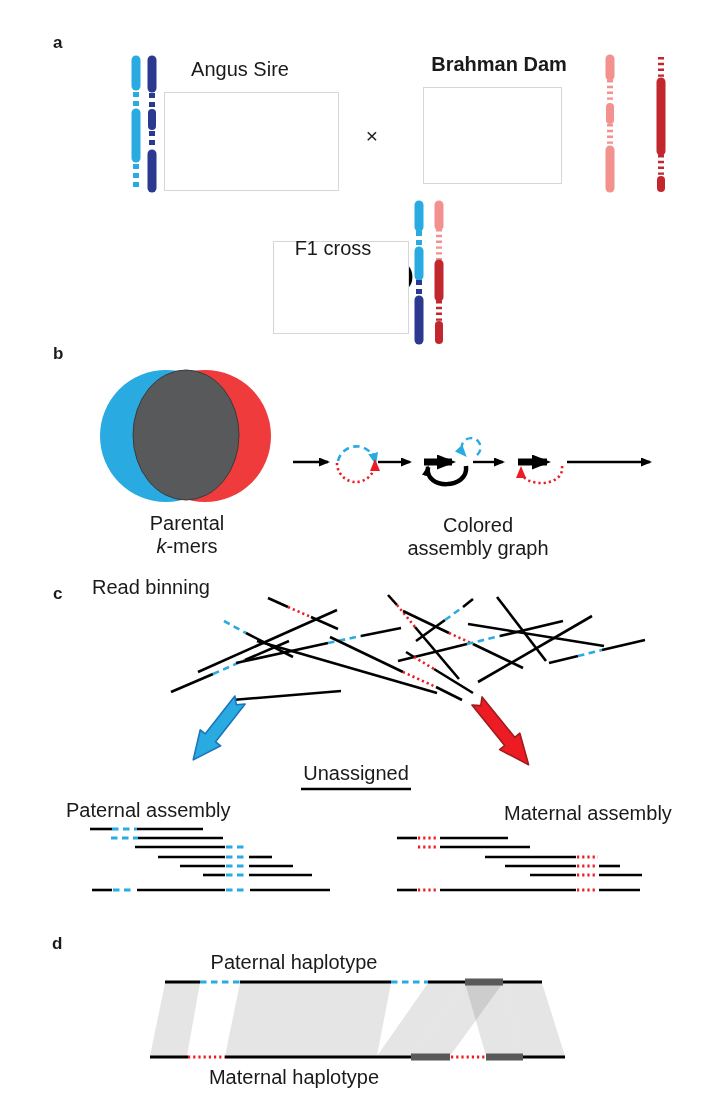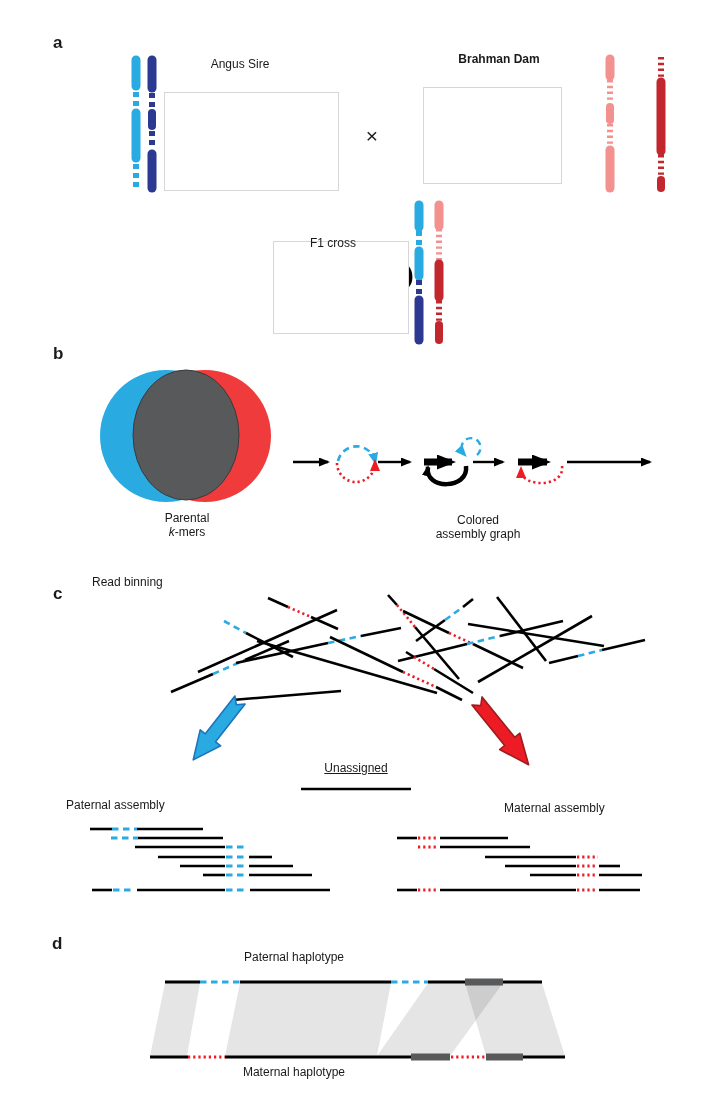--- a/index.html
+++ b/index.html
@@ -1,18 +1,18 @@
 <!DOCTYPE html>
 <html style="--paternal-light: #29ABE2; --paternal-dark: #2B3990; --maternal-light: #F2918E; --maternal-dark: #C1272D; --bright-red: #ED1C24; --venn-blue: #29ABE2; --venn-red: #EF3B3B; --shared-gray: #58595B; --band-gray: rgba(0,0,0,0.10); --arrow-blue-stroke: #1B75BC; --arrow-red-stroke: #9E1C1C;"><head>
 <meta charset="utf-8">
 <style>
   html,body{margin:0;padding:0;background:#fff;}
   #fig{position:relative;width:704px;height:1108px;background:#fff;
        font-family:"Liberation Sans", sans-serif;color:#1a1a1a;overflow:hidden;}
-  .lbl{position:absolute;font-size:12px;line-height:1.15;white-space:nowrap;}
+  .lbl{position:absolute;font-size:20px;line-height:1.15;white-space:nowrap;}
   .center{text-align:center;}
   .panel-letter{position:absolute;font-size:17px;font-weight:bold;}
   .cowbox{position:absolute;border:1px solid #d6d6d6;background:#fff;}
   .it{font-style:italic;}
   svg{position:absolute;left:0;top:0;}
   
   .k{stroke:#000;}
   .lb{stroke:var(--paternal-light);}
   .db{stroke:var(--paternal-dark);}
   .pk{stroke:var(--maternal-light);}
@@ -276,20 +276,20 @@
   <div class="lbl center" style="left:398px;top:514px;width:160px;">
     <span>Colored</span><br>
     <span>assembly graph</span>
   </div>
   <div class="lbl center" style="left:112px;top:512px;width:150px;">
     <span>Parental</span><br>
     <span class="it">k</span><span>-mers</span>
   </div>
 
   <div class="lbl" style="left:92px;top:576px;">Read binning</div>
-  <div class="lbl center" style="left:281px;top:762px;width:150px;text-decoration:underline;">Unassigned</div>
+  <div class="lbl center" style="left:281px;top:762px;width:150px;">Unassigned</div>
   <div class="lbl" style="left:66px;top:799px;">Paternal assembly</div>
   <div class="lbl" style="left:504px;top:802px;">Maternal assembly</div>
 
   <div class="lbl center" style="left:204px;top:1066px;width:180px;">Maternal haplotype</div>
   <div class="lbl center" style="left:204px;top:951px;width:180px;">Paternal haplotype</div>
 
 </div>
 
 </body></html>

